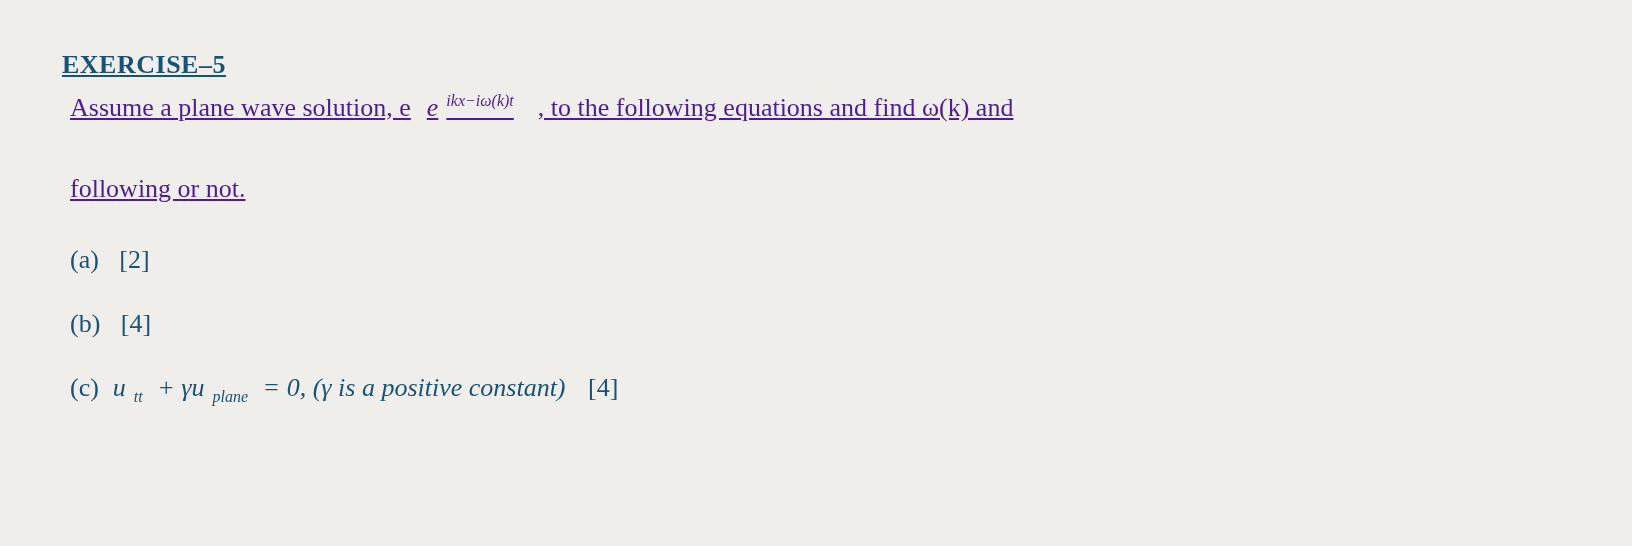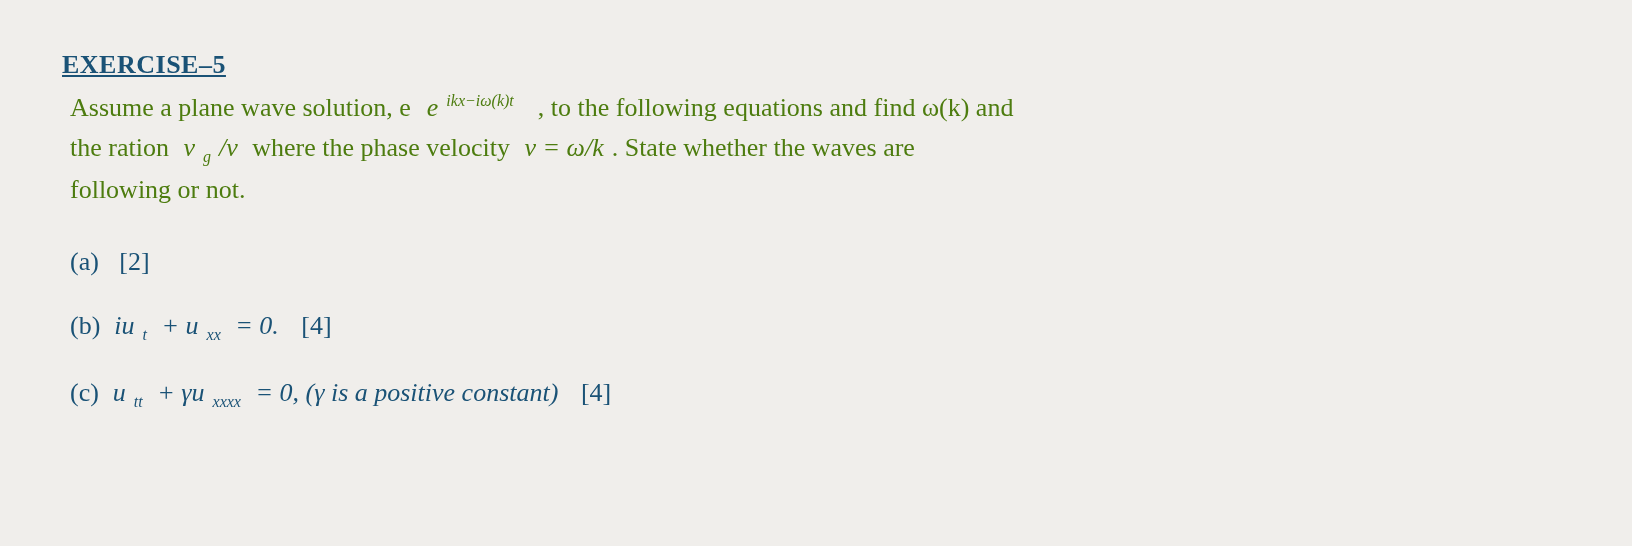--- a/index.html
+++ b/index.html
@@ -25,23 +25,24 @@
     .exercise-title {
       font-size: 26px;
       font-weight: bold;
       color: #1a5276;
       text-decoration: underline;
       margin-bottom: 6px;
       letter-spacing: 0.5px;
     }
     .intro-text {
       font-size: 26px;
-      color: #4d7c0f;
+      color: #4c1d95;
       line-height: 1.55;
       margin-bottom: 28px;
+      text-decoration: underline;
     }
     .part {
       font-size: 26px;
       color: #1a5276;
       margin-bottom: 18px;
       display: flex;
       align-items: baseline;
       gap: 0;
     }
     .part-label {
@@ -64,37 +65,34 @@
     }
   </style>
 </head>
 <body>
 
 <div class="content">
   <div class="exercise-title">EXERCISE–5</div>
 
   <div class="intro-text">
     <span>Assume a plane wave solution, e</span><span class="math">e<sup>ikx−iω(k)t</sup></span><span>, to the following equations and find ω(k) and</span><br>
-    <span>the ration <span class="math">v<sub>g</sub>/v</span> where the phase velocity <span class="math">v = ω/k</span>. State whether the waves are</span><br>
+    <br>
     <span>following or not.</span>
   </div>
 
   <div class="part">
     <span class="part-label">(a)</span>
     <span class="mark">&nbsp;[2]</span>
   </div>
 
   <div class="part">
     <span class="part-label">(b)</span>
-    <span class="math">
-      iu<sub>t</sub> + u<sub>xx</sub> = 0.
-    </span>
     <span class="mark">&nbsp;[4]</span>
   </div>
 
   <div class="part">
     <span class="part-label">(c)</span>
     <span class="math">
-      u<sub>tt</sub> + γu<sub>xxxx</sub> = 0, (γ is a positive constant)
+      u<sub>tt</sub> + γu<sub>plane</sub> = 0, (γ is a positive constant)
     </span>
     <span class="mark">&nbsp;[4]</span>
   </div>
 </div>
 
 </body></html>

